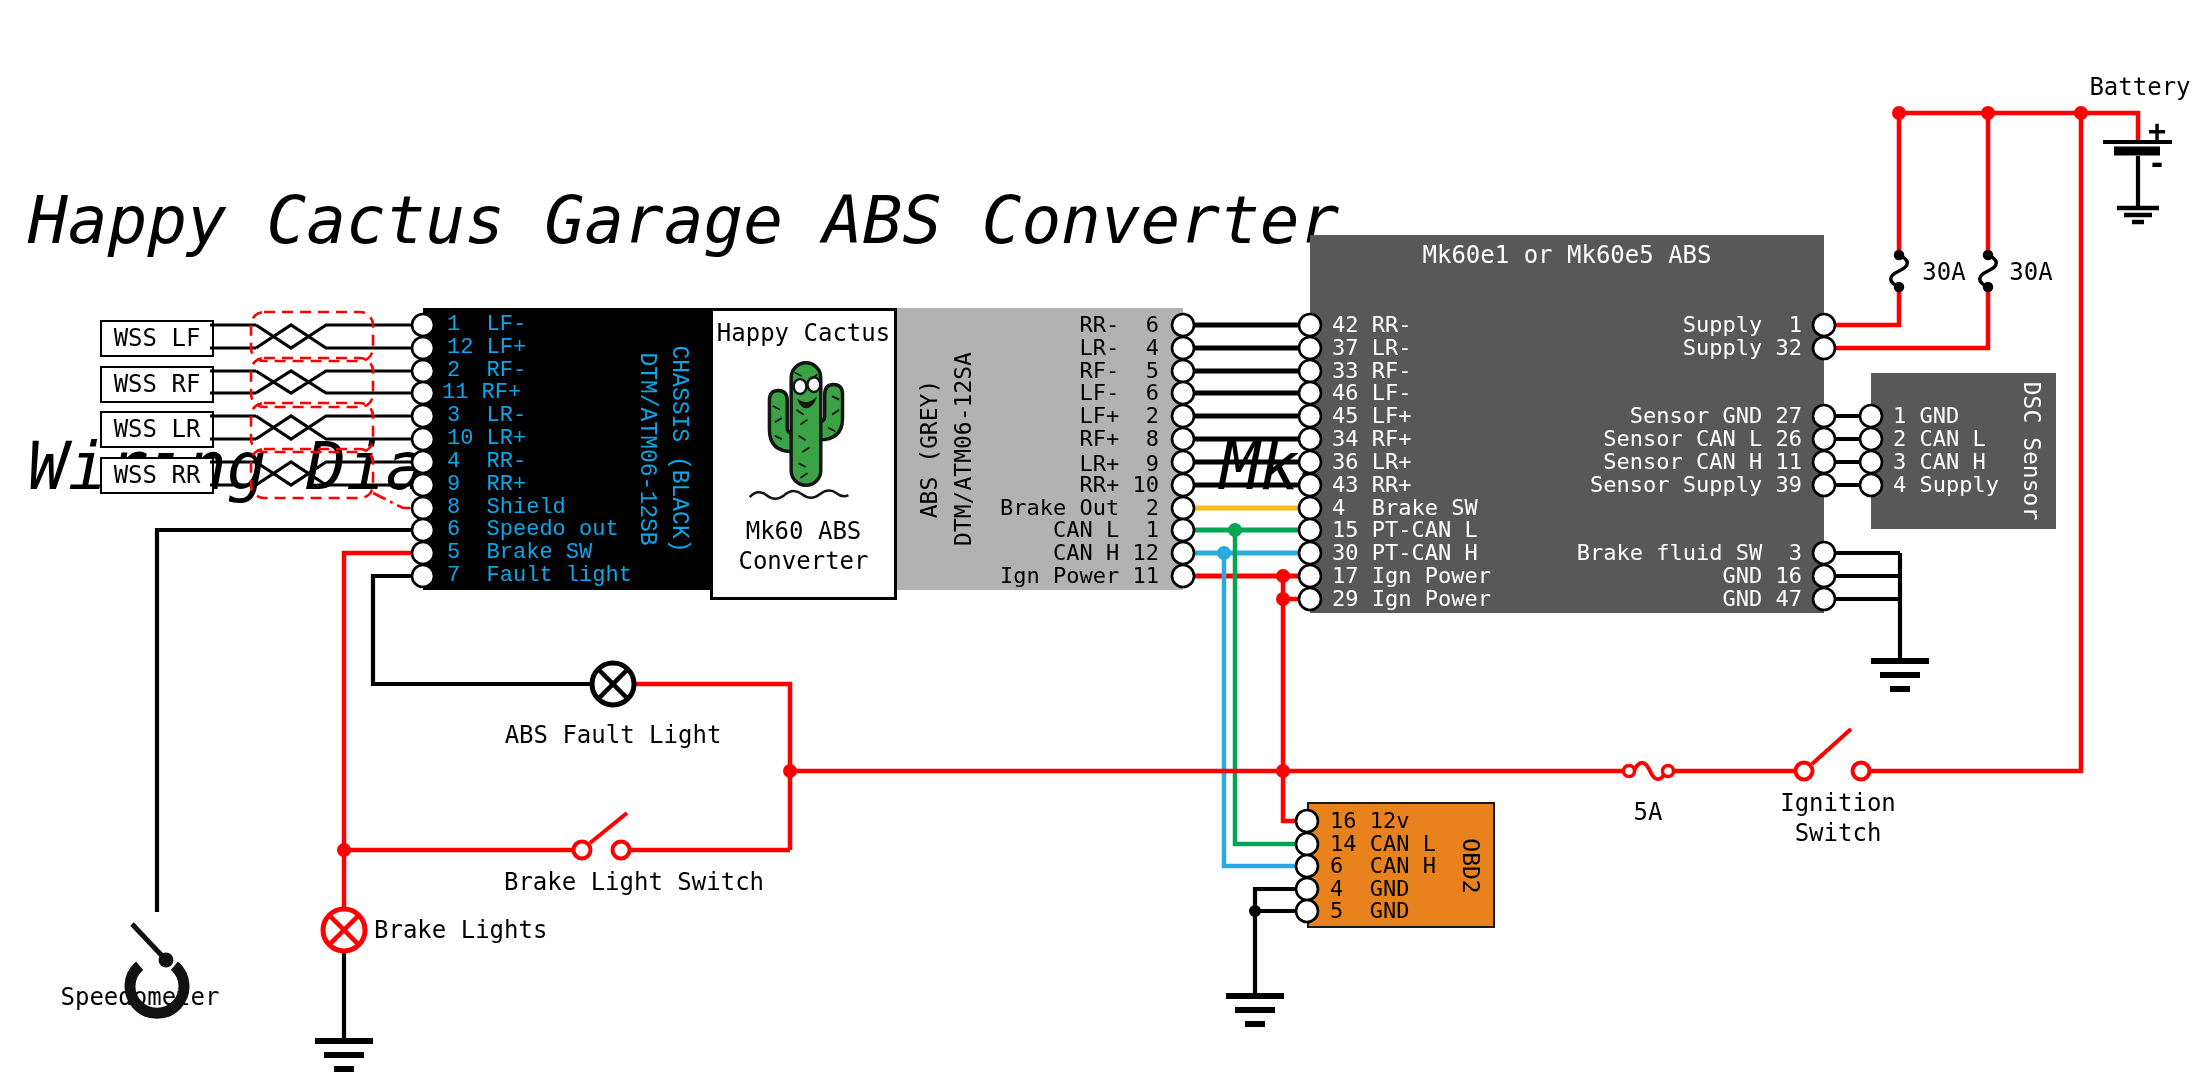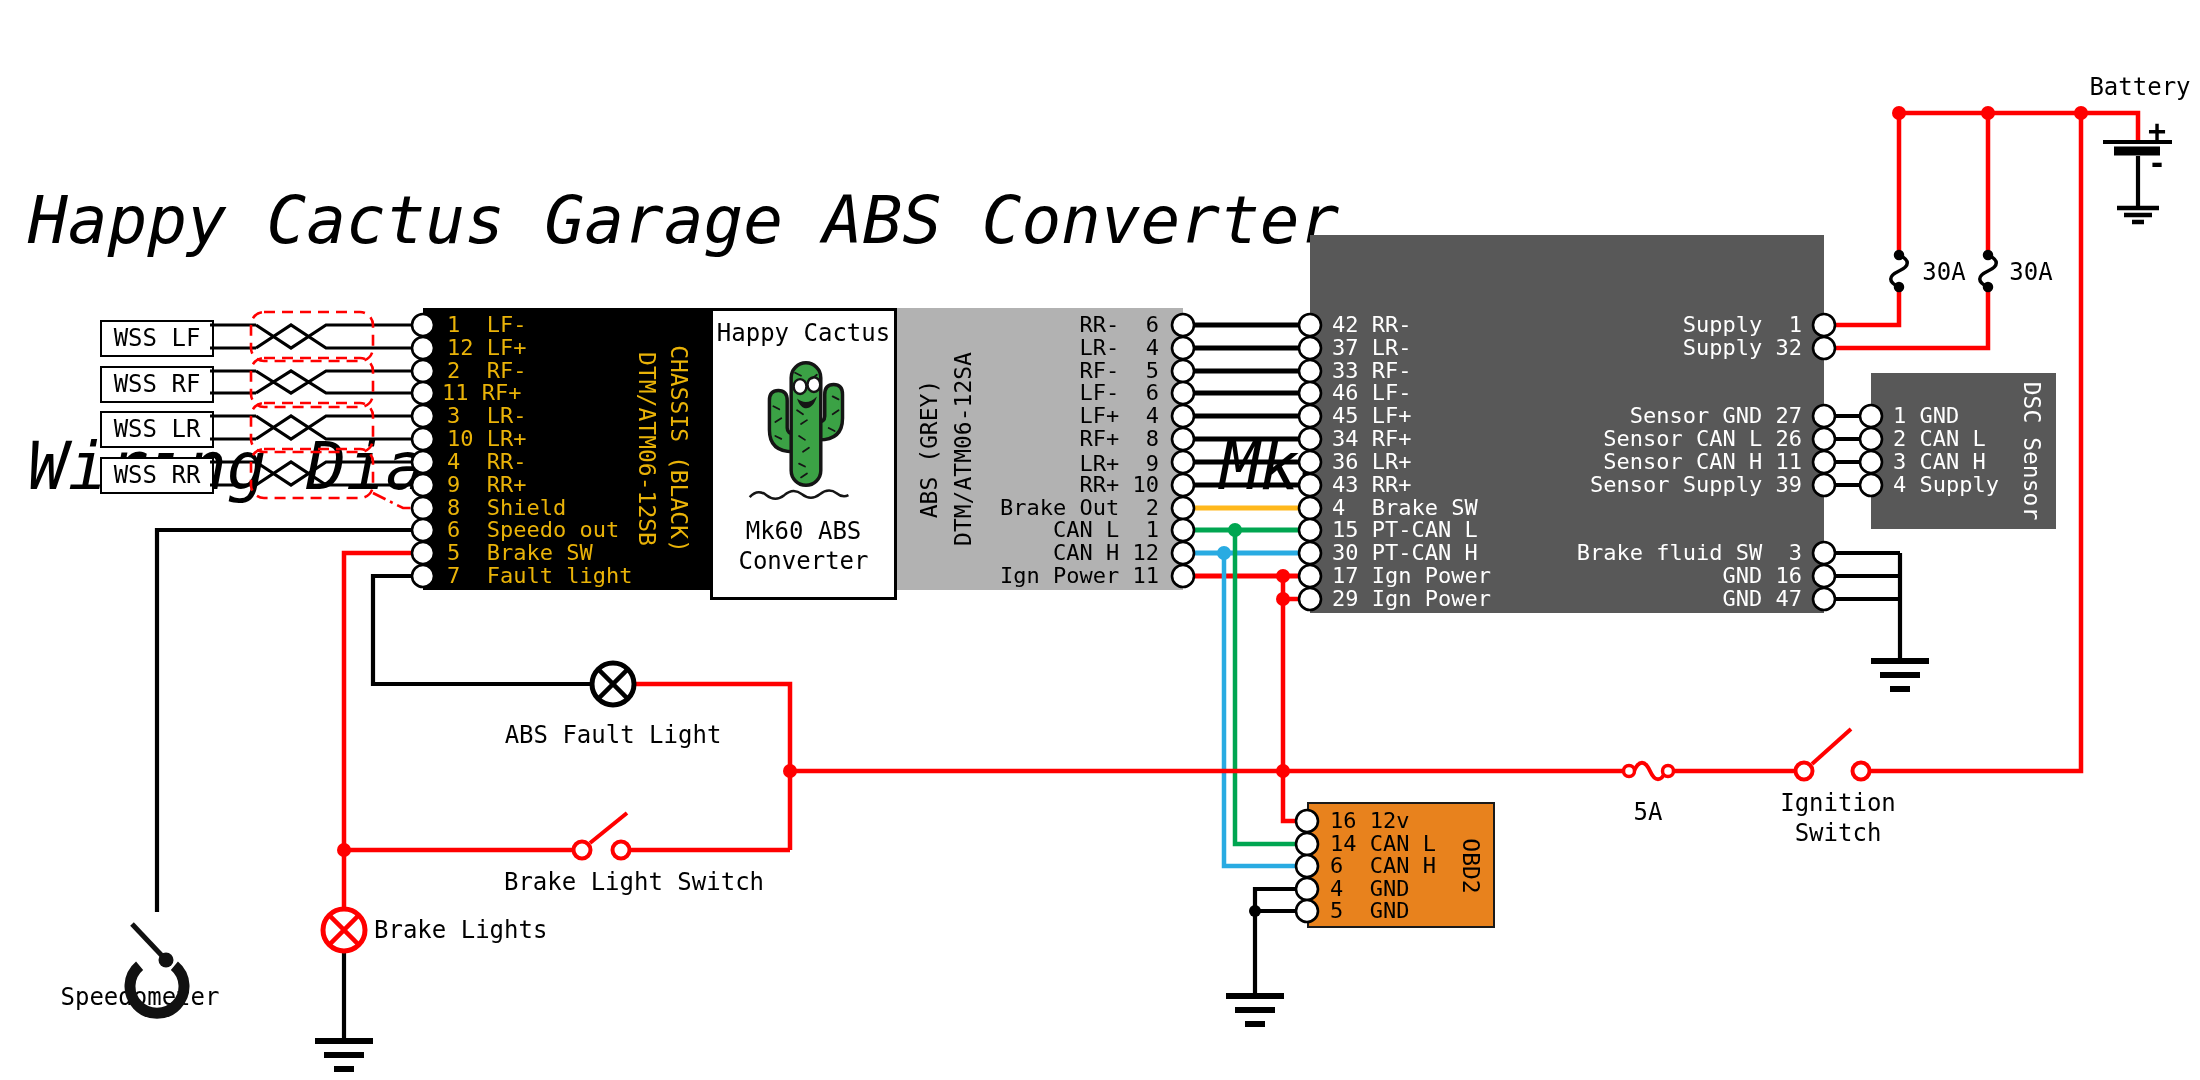--- a/index.html
+++ b/index.html
@@ -1,20 +1,20 @@
 <!DOCTYPE html>
 <html><head>
 <meta charset="utf-8">
 <style>
   html,body{margin:0;padding:0;background:#fff;}
   #stage{position:relative;width:2200px;height:1080px;background:#fff;overflow:hidden;
          font-family:"DejaVu Sans Mono","Liberation Mono",monospace;color:#000;}
   #title{position:absolute;left:28px;top:16px;font-size:66px;line-height:82px;white-space:pre;font-style:italic;}
   .block{position:absolute;box-sizing:border-box;}
-  .blk-black{background:#000;color:#eab308;}
+  .blk-black{background:#000;color:#0ea5e9;font-family:Liberation Mono, monospace;}
   .blk-grey{background:#b2b2b2;color:#000;}
   .blk-dark{background:#585858;color:#fff;}
   .blk-orange{background:#e8821d;color:#000;border:2px solid #1a1a1a;}
   .blk-white{background:#fff;border:3px solid #000;}
   .wssbox{position:absolute;left:100px;width:110px;height:33px;border:2.6px solid #000;background:#fff;
           text-align:center;line-height:33px;font-size:24px;}
   .prow{position:absolute;height:26px;line-height:26px;font-size:22px;white-space:pre;}
   .blocktitle{position:absolute;width:100%;text-align:center;font-size:24px;white-space:pre;}
   .vtext{position:absolute;font-size:23px;white-space:pre;transform:translate(-50%,-50%) rotate(90deg);}
   .vtextccw{position:absolute;font-size:23px;white-space:pre;transform:translate(-50%,-50%) rotate(-90deg);}
@@ -76,33 +76,34 @@
     </svg>
     <div class="blocktitle" style="top:206px">Mk60 ABS</div>
     <div class="blocktitle" style="top:236px">Converter</div>
   </div>
 
   <div class="block blk-grey lay" style="left:897px;top:308px;width:286px;height:282px">
     <div class="prow" style="right:24px;top:4px">RR-  6</div>
     <div class="prow" style="right:24px;top:27px">LR-  4</div>
     <div class="prow" style="right:24px;top:50px">RF-  5</div>
     <div class="prow" style="right:24px;top:72px">LF-  6</div>
-    <div class="prow" style="right:24px;top:95px">LF+  4</div>
+    <div class="prow" style="right:24px;top:95px">LF+  2</div>
     <div class="prow" style="right:24px;top:118px">RF+  8</div>
     <div class="prow" style="right:24px;top:143px">LR+  9</div>
     <div class="prow" style="right:24px;top:164px">RR+ 10</div>
     <div class="prow" style="right:24px;top:187px">Brake Out  2</div>
     <div class="prow" style="right:24px;top:209px">CAN L  1</div>
     <div class="prow" style="right:24px;top:232px">CAN H 12</div>
     <div class="prow" style="right:24px;top:255px">Ign Power 11</div>
     <div class="vtextccw" style="left:32px;top:141px">ABS (GREY)</div>
     <div class="vtextccw" style="left:66px;top:141px">DTM/ATM06-12SA</div>
   </div>
 
   <div class="block blk-dark lay" style="left:1310px;top:235px;width:514px;height:378px">
+    <div class="blocktitle" style="top:6px">Mk60e1 or Mk60e5 ABS</div>
     <div class="prow" style="left:22px;top:77px">42 RR-</div>
     <div class="prow" style="left:22px;top:100px">37 LR-</div>
     <div class="prow" style="left:22px;top:123px">33 RF-</div>
     <div class="prow" style="left:22px;top:145px">46 LF-</div>
     <div class="prow" style="left:22px;top:168px">45 LF+</div>
     <div class="prow" style="left:22px;top:191px">34 RF+</div>
     <div class="prow" style="left:22px;top:214px">36 LR+</div>
     <div class="prow" style="left:22px;top:237px">43 RR+</div>
     <div class="prow" style="left:22px;top:260px">4  Brake SW</div>
     <div class="prow" style="left:22px;top:282px">15 PT-CAN L</div>

